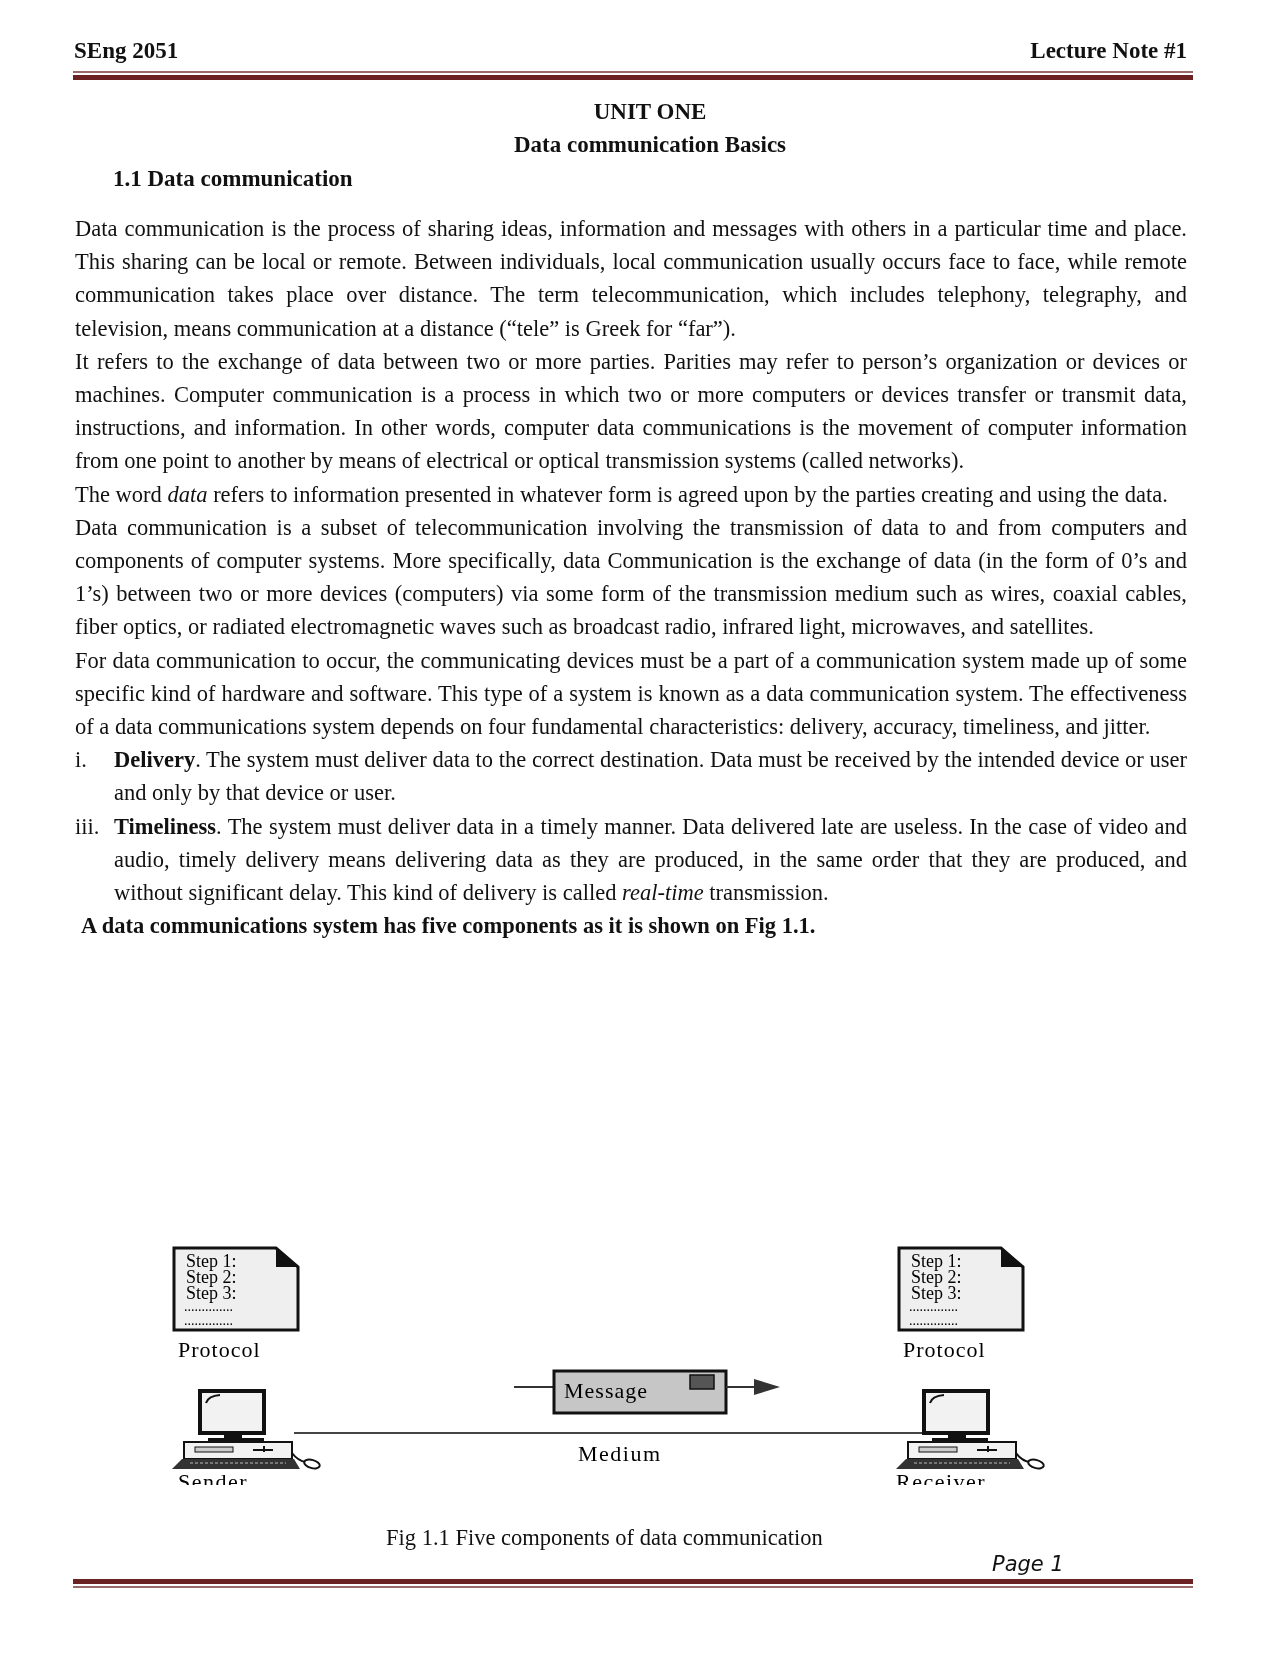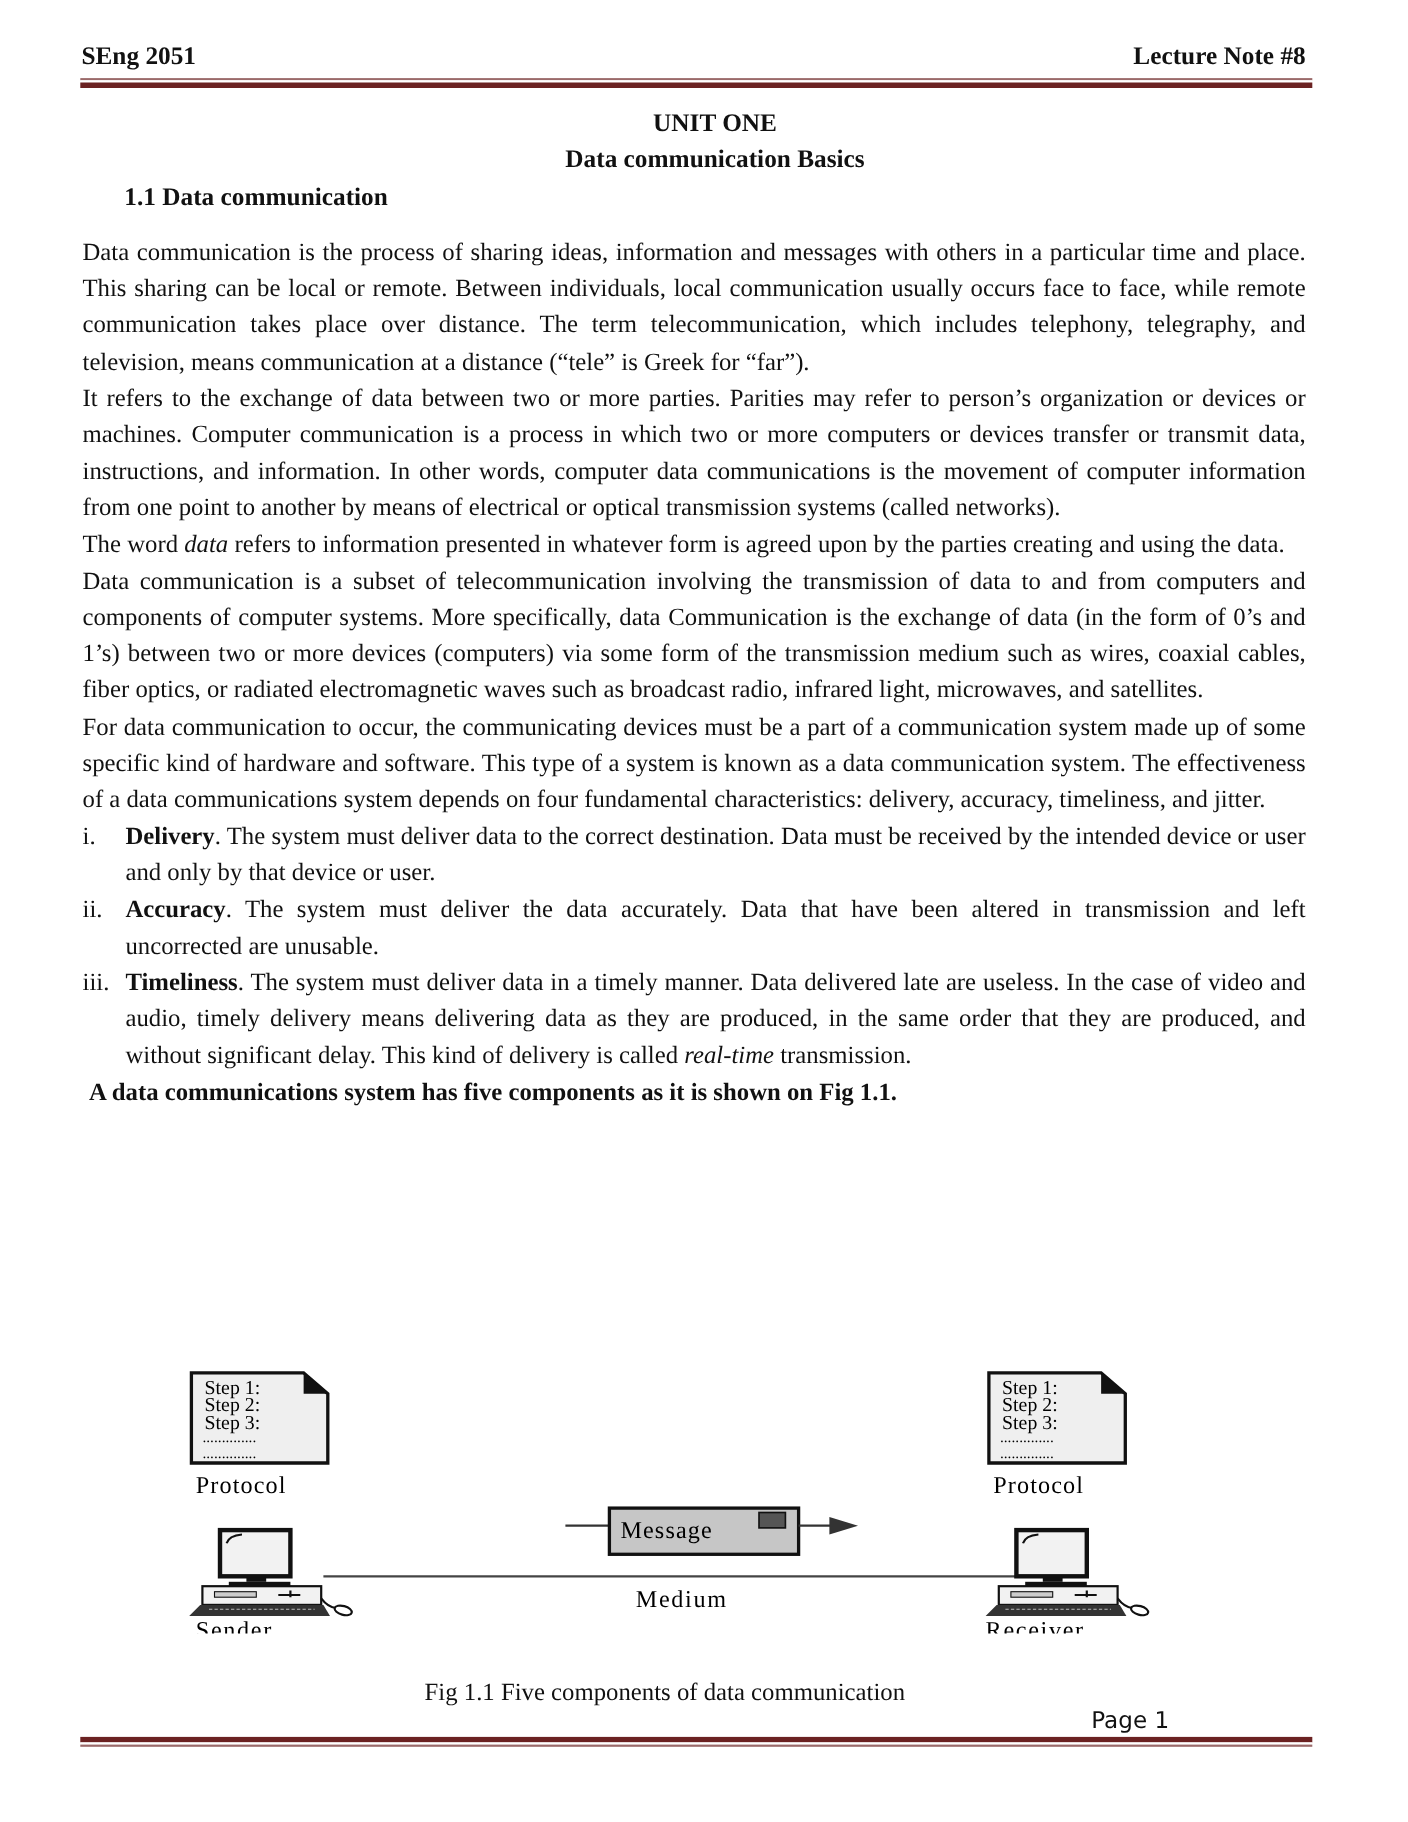--- a/index.html
+++ b/index.html
@@ -28,52 +28,49 @@
   .body p { margin: 0; text-align: justify; }
   .body ol { margin: 0; padding: 0; list-style: none; }
   .body li { position: relative; padding-left: 39px; text-align: justify; }
   .body li .num { position: absolute; left: 0; top: 0; }
   .body .sub-heading { font-weight: bold; margin-top: 0; }
   .body .intro { padding-left: 6px; font-weight: bold; }
 
   
   .figure { position: absolute; left: 160px; top: 1245px; width: 960px; height: 240px; }
   .fig-caption { position: absolute; left: 386px; top: 1525px; font-size: 22.5px; }
-  .page-num { position: absolute; left: 992px; top: 1552px; font-size: 21px; font-family: "DejaVu Sans", sans-serif; }
+  .page-num { position: absolute; left: 992px; top: 1552px; font-size: 21px; font-family: "DejaVu Sans", sans-serif; font-style: italic; }
   svg text { font-family: "Liberation Serif", serif; }
 </style>
 </head>
 <body>
 
 <div class="page">
 
   <div class="hdr-left">SEng 2051</div>
-  <div class="hdr-right">Lecture Note #8</div>
+  <div class="hdr-right">Lecture Note #1</div>
   <div class="rule top">
     <div class="thin"></div>
       <div class="gap"></div>
       <div class="thick"></div>
   </div>
 
   <div class="center-title t1">UNIT ONE</div>
   <div class="center-title t2">Data communication Basics</div>
   <div class="sec-heading">1.1 Data communication</div>
 
   <div class="body">
     <p>Data communication is the process of sharing ideas, information and messages with others in a particular time and place. This sharing can be local or remote. Between individuals, local communication usually occurs face to face, while remote communication takes place over distance. The term telecommunication, which includes telephony, telegraphy, and television, means communication at a distance (“tele” is Greek for “far”).</p>
     <p>It refers to the exchange of data between two or more parties.  Parities may refer to person’s organization or devices or machines. Computer communication is a process in which two or more computers or devices transfer or transmit data, instructions, and information. In other words, computer data communications is the movement of computer information from one point to another by means of electrical or optical transmission systems (called networks).</p>
     <p><span>The word </span><i>data</i><span> refers to information presented in whatever form is agreed upon by the parties creating and using the data.</span></p>
     <p>Data communication is a subset of telecommunication involving the transmission of data to and from computers and components of computer systems. More specifically, data Communication is the exchange of data (in the form of 0’s and 1’s) between two or more devices (computers) via some form of the transmission medium such as wires, coaxial cables, fiber optics, or radiated electromagnetic waves such as broadcast radio, infrared light, microwaves, and satellites.</p>
     <p>For data communication to occur, the communicating devices must be a part of a communication system made up of some specific kind of hardware and software. This type of a system is known as a data communication system. The effectiveness of a data communications system depends on four fundamental characteristics:  delivery, accuracy, timeliness, and jitter.</p>
     <ol>
       <li>
         <span class="num">i.</span><b>Delivery</b><span>. The system must deliver data to the correct destination. Data must be received by the intended device or user and only by that device or user.</span>
-      </li>
-      <li>
-        <span class="num">ii.</span><b>Accuracy</b><span>. The system must deliver the data accurately. Data that have been altered in transmission and left uncorrected are unusable.</span>
       </li>
       <li>
         <span class="num">iii.</span><b>Timeliness</b><span>. The system must deliver data in a timely manner. Data delivered late are useless. In the case of video and audio, timely delivery means delivering data as they are produced, in the same order that they are produced, and without significant delay. This kind of delivery is called </span><i>real-time</i><span> transmission.</span>
       </li>
     </ol>
     <p class="intro">A data communications system has five components as it is shown on Fig 1.1.</p>
   </div>
 
   <svg class="figure" viewBox="0 0 960 240">
 

